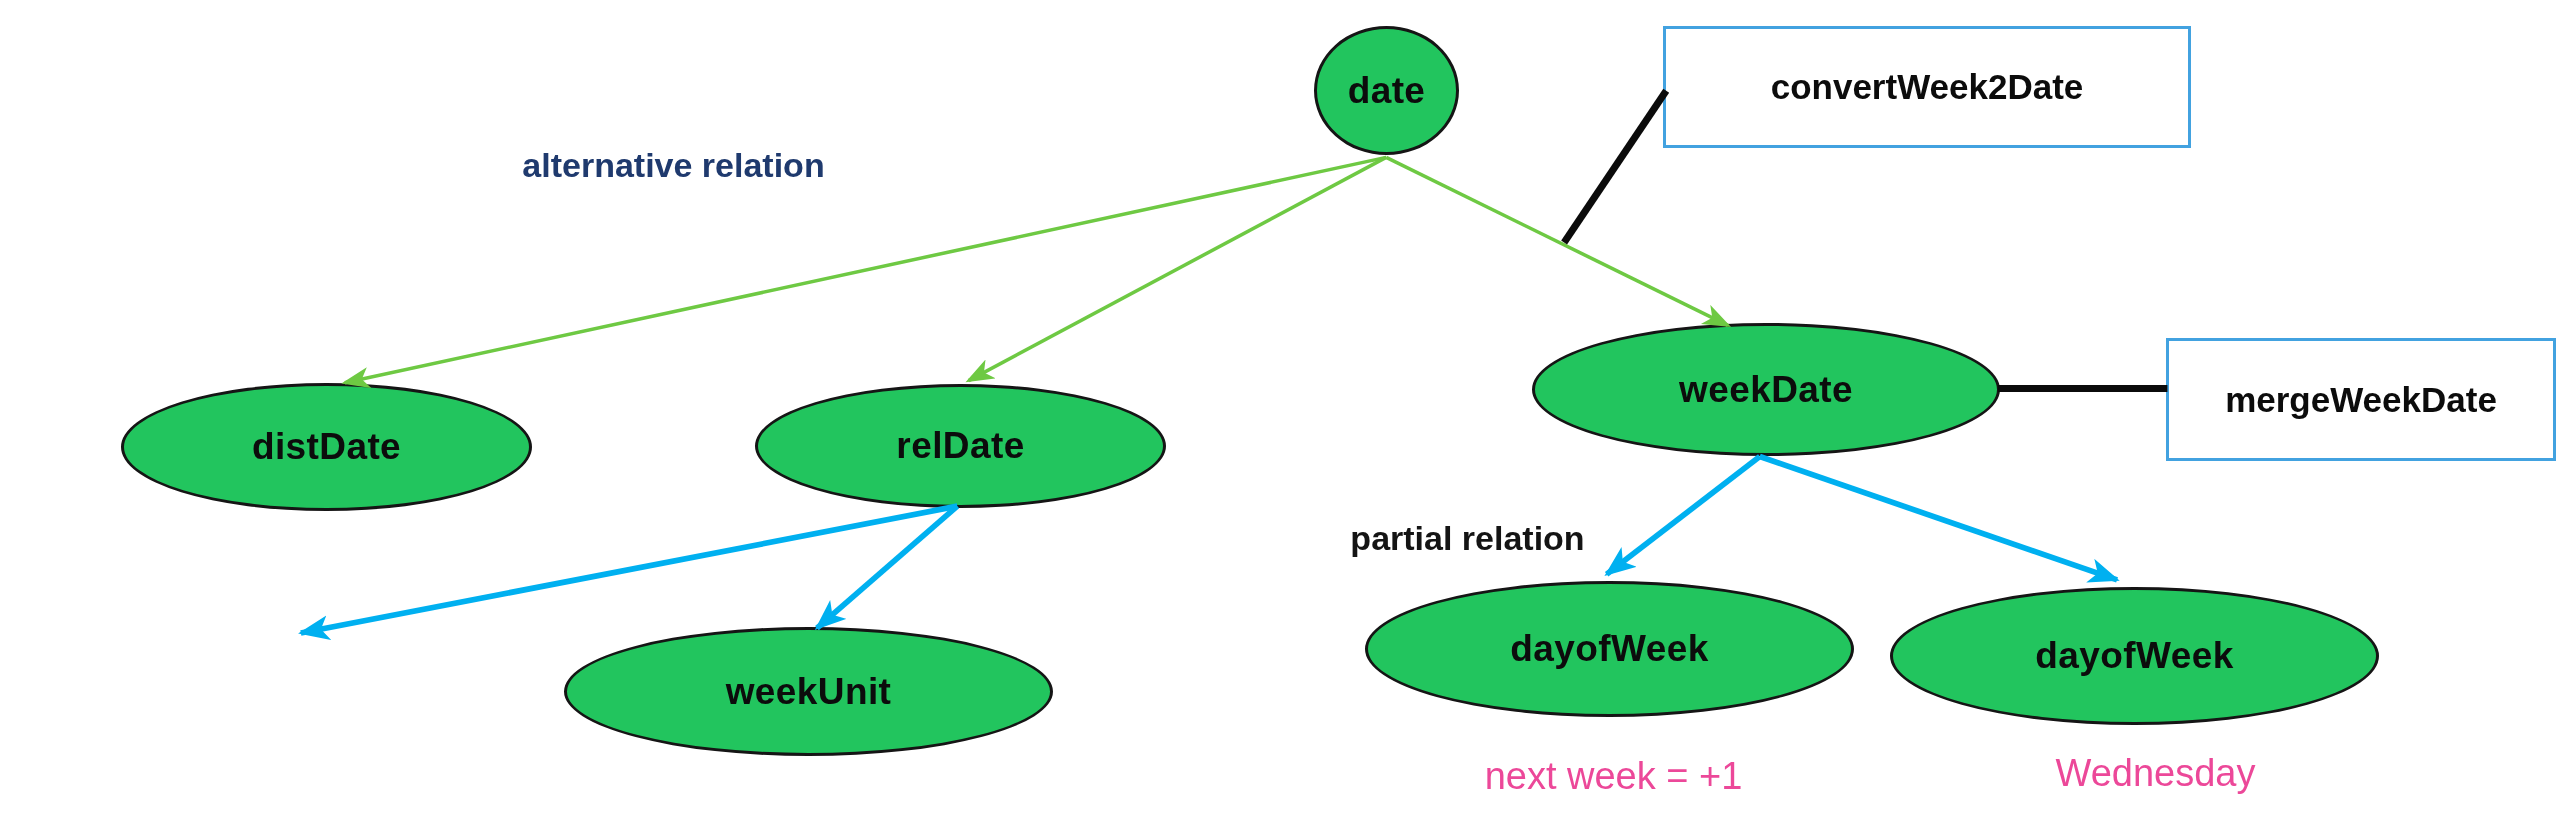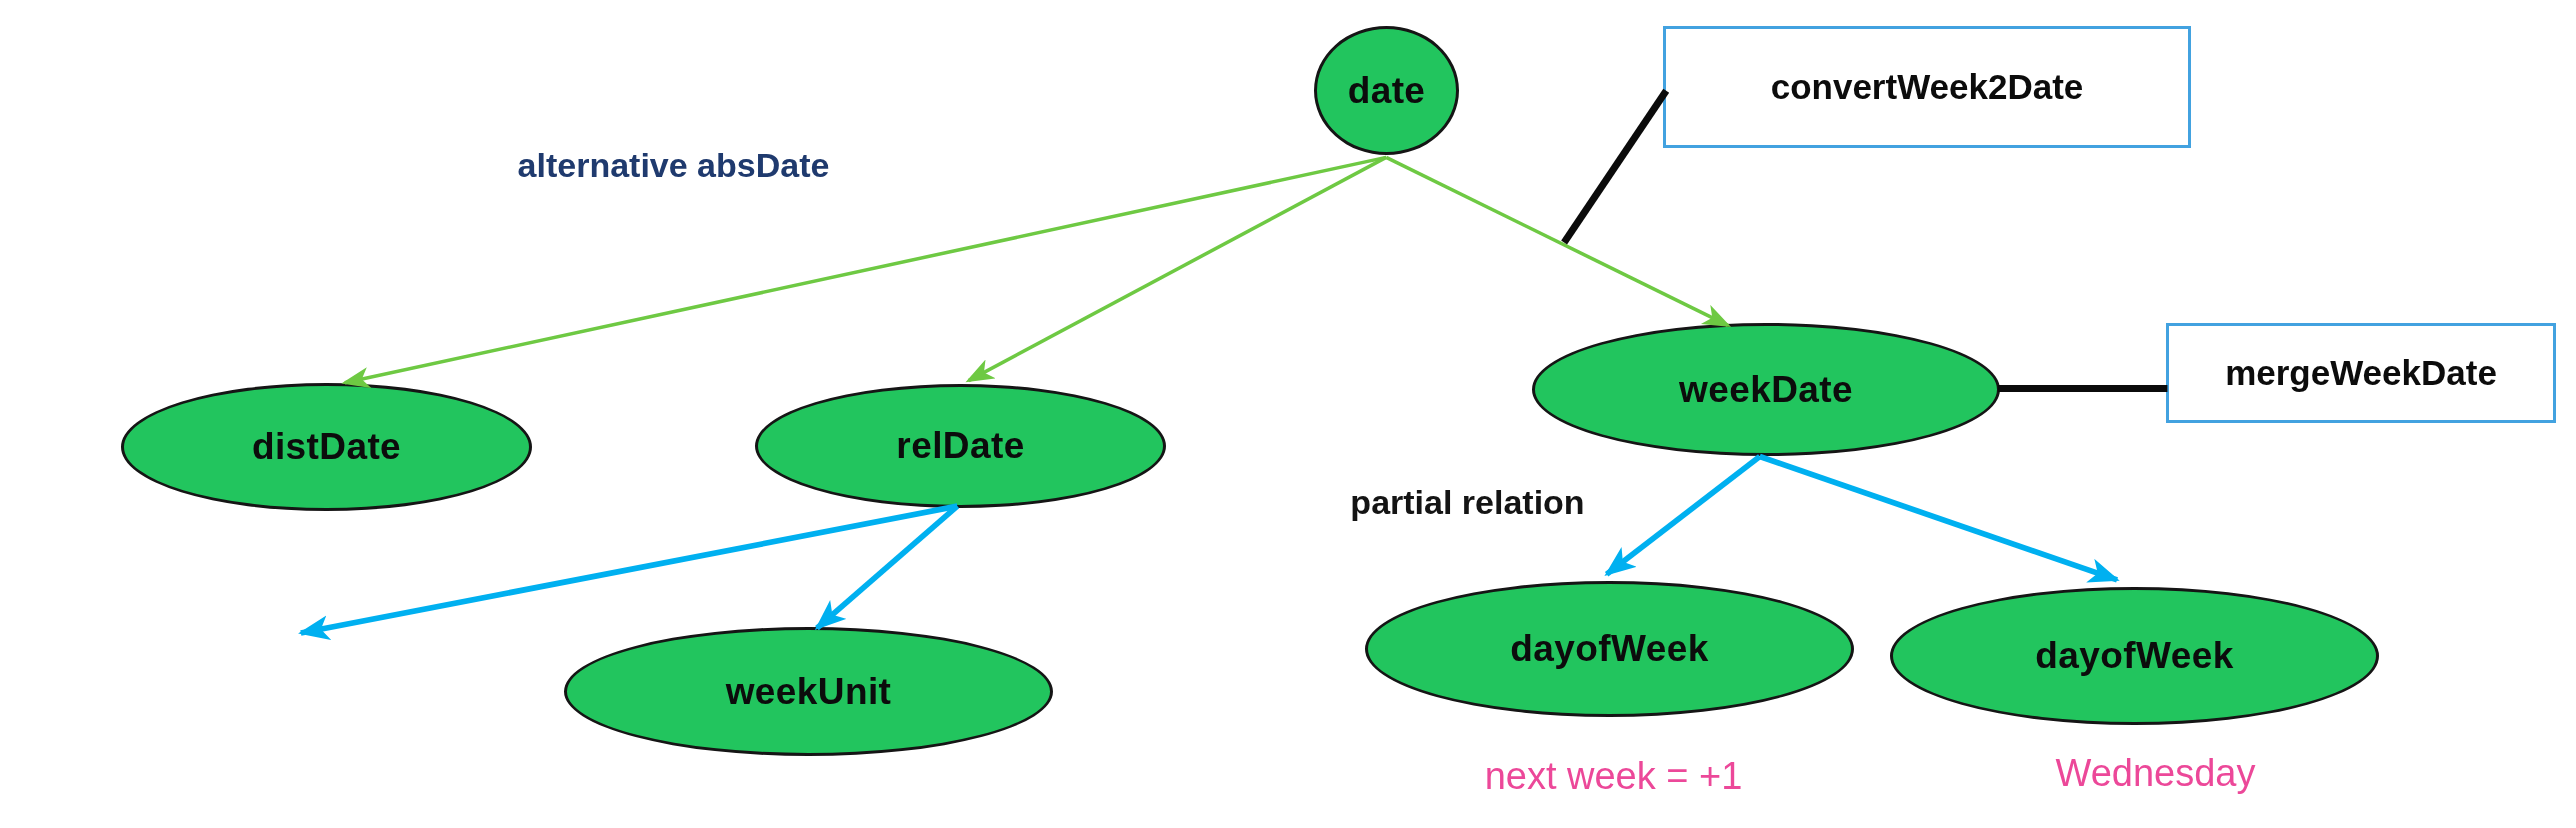--- a/index.html
+++ b/index.html
@@ -35,21 +35,21 @@
     font-size:35px;font-weight:700;color:var(--ink);
     box-sizing:border-box;
   }
   .label{
     position:absolute;
     display:flex;align-items:center;justify-content:center;
     font-size:34px;font-weight:700;
     white-space:nowrap;
   }
   .label.navy{color:var(--navy);}
-  .label.dark{color:#141414;}
+  .label.dark{color:#141414;margin-top:36px;}
   .caption{
     position:absolute;
     display:flex;align-items:center;justify-content:center;
     font-size:38px;font-weight:400;color:#ec4899;
     white-space:nowrap;
   }
   svg.edges{
     position:absolute;left:0;top:0;width:2576px;height:828px;
     pointer-events:none;
   }
@@ -72,23 +72,23 @@
 
 
   <div class="node" style="left:564px;top:627px;width:489px;height:129px;">weekUnit</div>
 
   <div class="node" style="left:1365px;top:581px;width:489px;height:136px;">dayofWeek</div>
 
   <div class="node" style="left:1890px;top:587px;width:489px;height:138px;">dayofWeek</div>
 
   <div class="fbox" style="left:1663px;top:26px;width:528px;height:122px;">convertWeek2Date</div>
 
-  <div class="fbox" style="left:2166px;top:323px;width:390px;height:100px;">mergeWeekDate</div>
+  <div class="fbox" style="left:2166px;top:338px;width:390px;height:123px;">mergeWeekDate</div>
 
-  <div class="label navy" style="left:461px;top:142px;width:425px;height:47px;">alternative absDate</div>
+  <div class="label navy" style="left:461px;top:142px;width:425px;height:47px;">alternative relation</div>
 
   <div class="label dark" style="left:1269px;top:479px;width:397px;height:47px;">partial relation</div>
 
   <div class="caption" style="left:1401px;top:753px;width:425px;height:47px;">next week = +1</div>
 
   <div class="caption" style="left:1943px;top:750px;width:425px;height:47px;">Wednesday</div>
 
   <svg class="edges" viewBox="0 0 3633 1168" xmlns="http://www.w3.org/2000/svg">
     <defs>
       <marker id="ag" markerWidth="9" markerHeight="7" refX="7" refY="3" orient="auto" markerUnits="strokeWidth">

